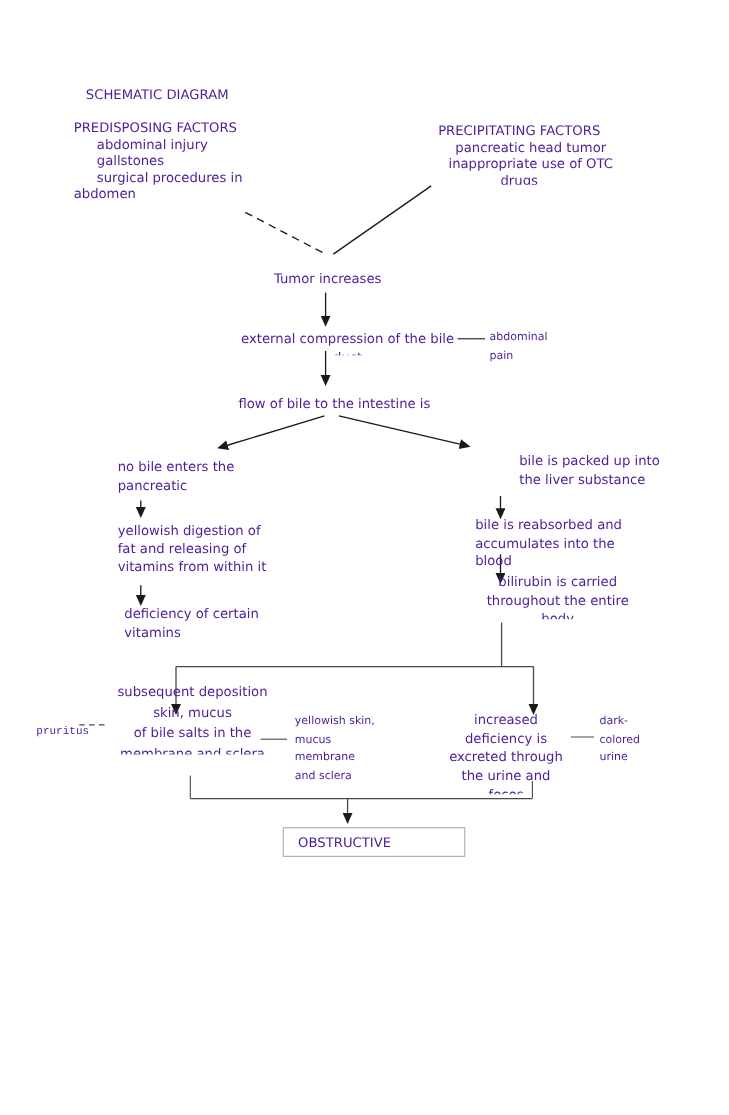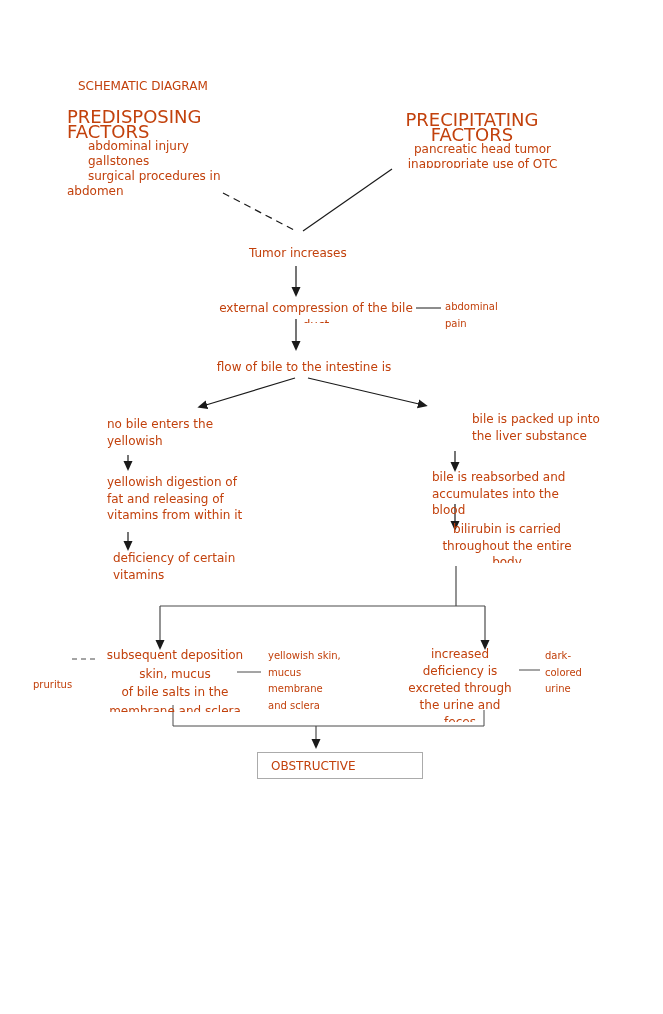--- a/index.html
+++ b/index.html
@@ -1,25 +1,25 @@
 <!DOCTYPE html>
 <html><head>
 <meta charset="utf-8">
 <style>
   html,body{margin:0;padding:0;background:#ffffff;}
   #page{position:relative;width:663px;height:1014px;background:#ffffff;overflow:hidden;
-        font-family:"DejaVu Sans","Liberation Sans",sans-serif;color:#c2410c;}
+        font-family:"DejaVu Sans","Liberation Sans",sans-serif;color:#4c1d95;}
   .txt{position:absolute;font-size:12px;line-height:16.5px;white-space:nowrap;}
   .blk{position:absolute;font-size:12px;line-height:16.5px;}
   .center{text-align:center;}
   .small{font-size:10px;line-height:16.5px;}
   .clip{overflow:hidden;text-align:center;}
   .hang{text-indent:21px;}
   .list{font-size:12px;line-height:15px;}
-  .heading{font-size:18px;line-height:15px;}
+  .heading{font-size:12px;line-height:15px;}
   #svg-overlay{position:absolute;left:0;top:0;pointer-events:none;}
   #result-box{position:absolute;left:237px;top:752px;width:166px;height:27px;
               border:1px solid #ababab;display:flex;align-items:center;
               padding-left:13px;box-sizing:border-box;font-size:12px;margin-left:20px;}
 </style>
 </head>
 <body>
 
 <div id="page">
 
@@ -87,21 +87,21 @@
     <div>abdominal</div>
     <div>pain</div>
   </div>
 
   <div class="blk center" style="left:184px;top:359px;width:240px;">
     <div>flow of bile to the intestine is</div>
   </div>
 
   <div class="blk" style="left:107px;top:416px;">
     <div>no bile enters the</div>
-    <div>yellowish</div>
+    <div>pancreatic</div>
   </div>
 
   <div class="blk" style="left:107px;top:474px;">
     <div>yellowish digestion of</div>
     <div>fat and releasing of</div>
     <div>vitamins from within it</div>
   </div>
 
   <div class="blk" style="left:113px;top:550px;">
     <div>deficiency of certain</div>
@@ -118,23 +118,23 @@
     <div>accumulates into the</div>
     <div>blood</div>
   </div>
 
   <div class="blk clip" style="left:432px;top:521px;width:150px;height:42px;">
     <div>bilirubin is carried</div>
     <div>throughout the entire</div>
     <div>body</div>
   </div>
 
-  <div class="txt small" style="left:33px;top:677px;">pruritus</div>
+  <div class="txt small" style="left:33px;top:658px;font-family:Liberation Mono, monospace;">pruritus</div>
 
-  <div class="blk center clip" style="left:95px;top:646px;width:160px;height:66px;line-height:18.7px;">
+  <div class="blk center clip" style="left:95px;top:620px;width:160px;height:66px;line-height:18.7px;">
     <div>subsequent deposition</div>
     <div>skin, mucus</div>
     <div>of bile salts in the</div>
     <div>membrane and sclera</div>
   </div>
 
   <div class="blk small" style="left:268px;top:648px;">
     <div>yellowish skin,</div>
     <div>mucus</div>
     <div>membrane</div>

